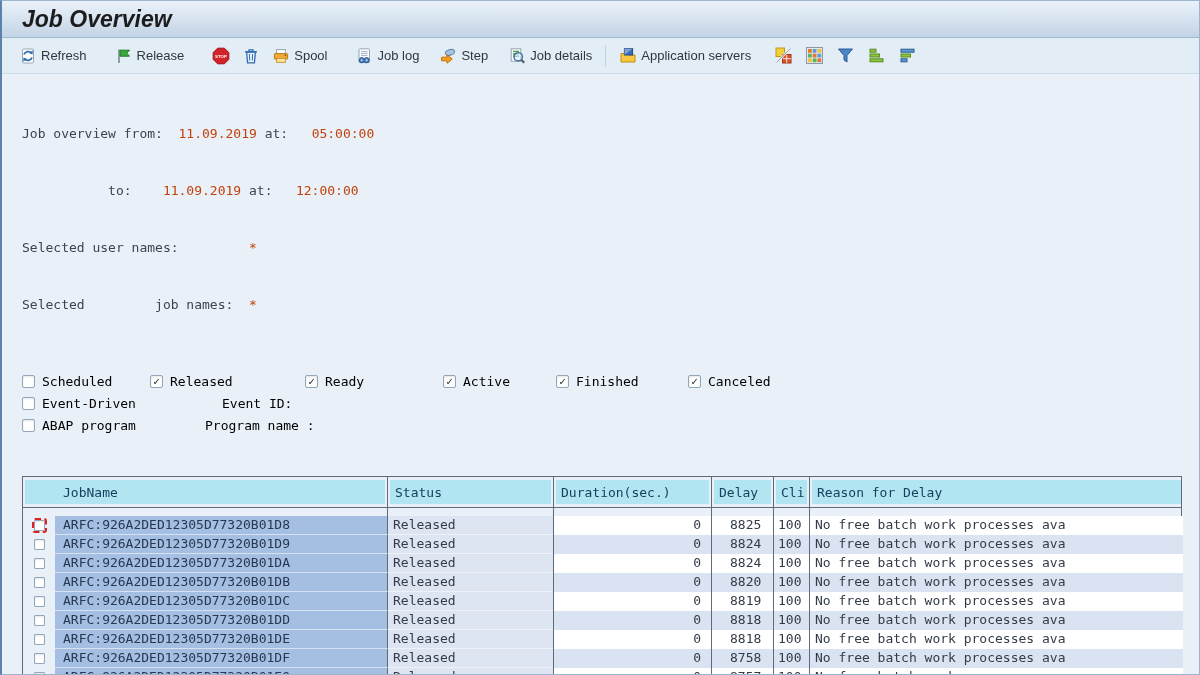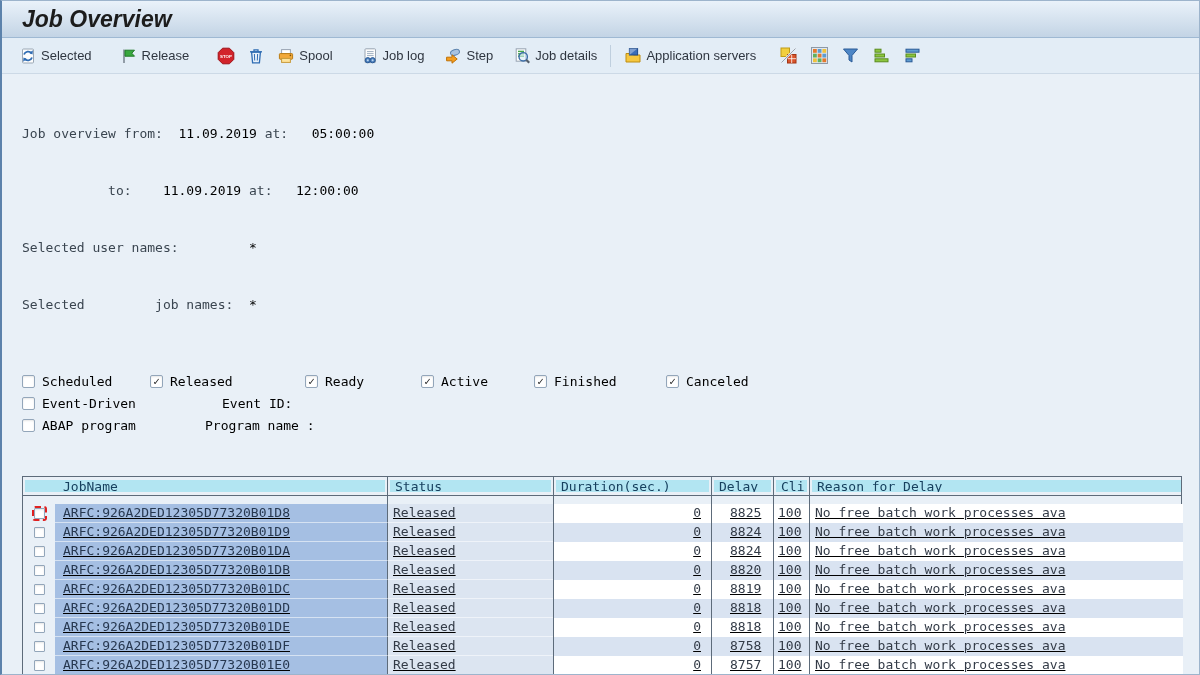--- a/index.html
+++ b/index.html
@@ -18,49 +18,49 @@
   .tbtn { display:flex; align-items:center; gap:4px; padding:2px 5px; font-size:13px; color:#2f3640; cursor:default; }
   .tbtn svg { display:block; }
   .m-lg { margin-left:18px; } .m-md { margin-left:10px; } .m-sm { margin-left:2px; }
   .tsep { width:1px; height:22px; background:#bfcfde; margin:0 8px; }
   .icluster { display:flex; align-items:center; gap:8px; margin-left:16px; }
   .ibtn { padding:2px; display:flex; }
 
   
   .criteria { margin:12px 0 0 20px; font-family:"DejaVu Sans Mono", monospace; font-size:13px;
               line-height:19px; color:#3a4550; white-space:pre; }
-  .criteria .val { color:#000000; }
+  .criteria .val { color:#c2410c; }
 
   
   .filters { margin:18px 0 0 20px; font-family:"DejaVu Sans Mono", monospace; font-size:13px; color:#000000; }
   .frow { display:flex; align-items:center; height:22px; }
   .fitem { display:flex; align-items:center; gap:7px; }
   .flabel { white-space:pre; }
   .cb { width:13px; height:13px; background:#fff; border:1px solid #93a6ba; border-radius:2px;
         display:inline-flex; align-items:center; justify-content:center; font-size:11px; color:#1d1d1d;
         box-shadow:inset 0 1px 2px rgba(0,0,0,.10); flex:none; }
   .cb.checked::after { content:"✓"; font-weight:bold; line-height:1; }
-  .w-sched{width:128px}.w-rel{width:155px}.w-ready{width:116px}.w-act{width:113px}.w-fin{width:132px}
+  .w-sched{width:128px}.w-rel{width:155px}.w-ready{width:138px}.w-act{width:113px}.w-fin{width:132px}
   .w-event{width:200px}.w-abap{width:183px}
 
   
   .jobtable { margin:40px 0 0 20px; width:1160px; font-family:"DejaVu Sans Mono", monospace; font-size:13px; }
-  .thead { display:grid; grid-template-columns:364px 166px 158px 62px 36px 374px; height:20px;
+  .thead { display:grid; grid-template-columns:364px 166px 158px 62px 36px 374px; height:32px;
            border:1px solid #5d6b7a; background:#e9f0f7; }
   .hcell { position:relative; border-left:1px solid #5d6b7a; }
   .hcell:first-child { border-left:none; }
   .hblock { position:absolute; top:3px; bottom:3px; left:2px; right:2px; background:#b2e5f2; color:#17405e;
             display:flex; align-items:center; padding-left:5px; white-space:nowrap; overflow:hidden; }
   .hb-job { padding-left:38px; }
   .tgap { display:grid; grid-template-columns:364px 166px 158px 62px 36px 374px; height:8px;
           border-left:1px solid #5d6b7a; border-right:1px solid #5d6b7a; }
   .tgap div { border-left:1px solid #5d6b7a; }
   .tgap div:first-child { border-left:none; }
   .tbody { border-left:1px solid #5d6b7a; border-right:1px solid #5d6b7a; border-bottom:1px solid #9fb4c9; }
-  .trow { display:grid; grid-template-columns:32px 332px 166px 158px 62px 36px 374px; height:19px; line-height:18px;text-decoration:underline; }
+  .trow { display:grid; grid-template-columns:32px 332px 166px 158px 62px 36px 374px; height:19px; line-height:18px; }
   .c-check { display:flex; align-items:center; justify-content:center; }
   .c-check .cb { width:11px; height:11px; border-radius:1px; }
   .cb.focused { outline:2px dashed #e02020; outline-offset:0; }
   .c-job { background:#a5bfe3; color:#273850; padding-left:8px; border-bottom:1px solid rgba(255,255,255,.55);
            overflow:hidden; white-space:nowrap; }
   .c-status { background:#dce5f1; border-left:1px solid #5d6b7a; padding-left:5px; color:#333b47;
               border-bottom:1px solid rgba(255,255,255,.55); white-space:nowrap; }
   .c-dur,.c-delay,.c-cli,.c-reason { border-left:1px solid #5d6b7a; color:#333b47; overflow:hidden; white-space:nowrap; }
   .c-dur { text-align:right; padding-right:10px; }
   .c-delay { padding-left:18px; }
@@ -80,21 +80,21 @@
 
   <div class="toolbar">
     <span class="tbtn m-sm">
       <svg width="18" height="18" viewBox="0 0 18 18">
         <rect x="3.5" y="2" width="11" height="14" rx="1" fill="#fdfdfd" stroke="#9aa7b5"></rect>
         <path d="M12.6 6.4 A4.3 4.3 0 0 0 5 7.6" fill="none" stroke="#2f6cb3" stroke-width="1.8"></path>
         <polygon points="13.9,3.2 13.5,7.6 10.2,5.9" fill="#2f6cb3"></polygon>
         <path d="M5.4 11.6 A4.3 4.3 0 0 0 13 10.4" fill="none" stroke="#2f6cb3" stroke-width="1.8"></path>
         <polygon points="4.1,14.8 4.5,10.4 7.8,12.1" fill="#2f6cb3"></polygon>
       </svg>
-      <span>Selected</span>
+      <span>Refresh</span>
     </span>
 
     <span class="tbtn m-lg">
       <svg width="18" height="18" viewBox="0 0 18 18">
         <line x1="4" y1="2.5" x2="4" y2="16" stroke="#7d8894" stroke-width="1.6"></line>
         <path d="M5 3.2 H14.5 L11.8 6.2 L14.5 9.2 H5 Z" fill="#39a83e" stroke="#217a28"></path>
       </svg>
       <span>Release</span>
     </span>
 

